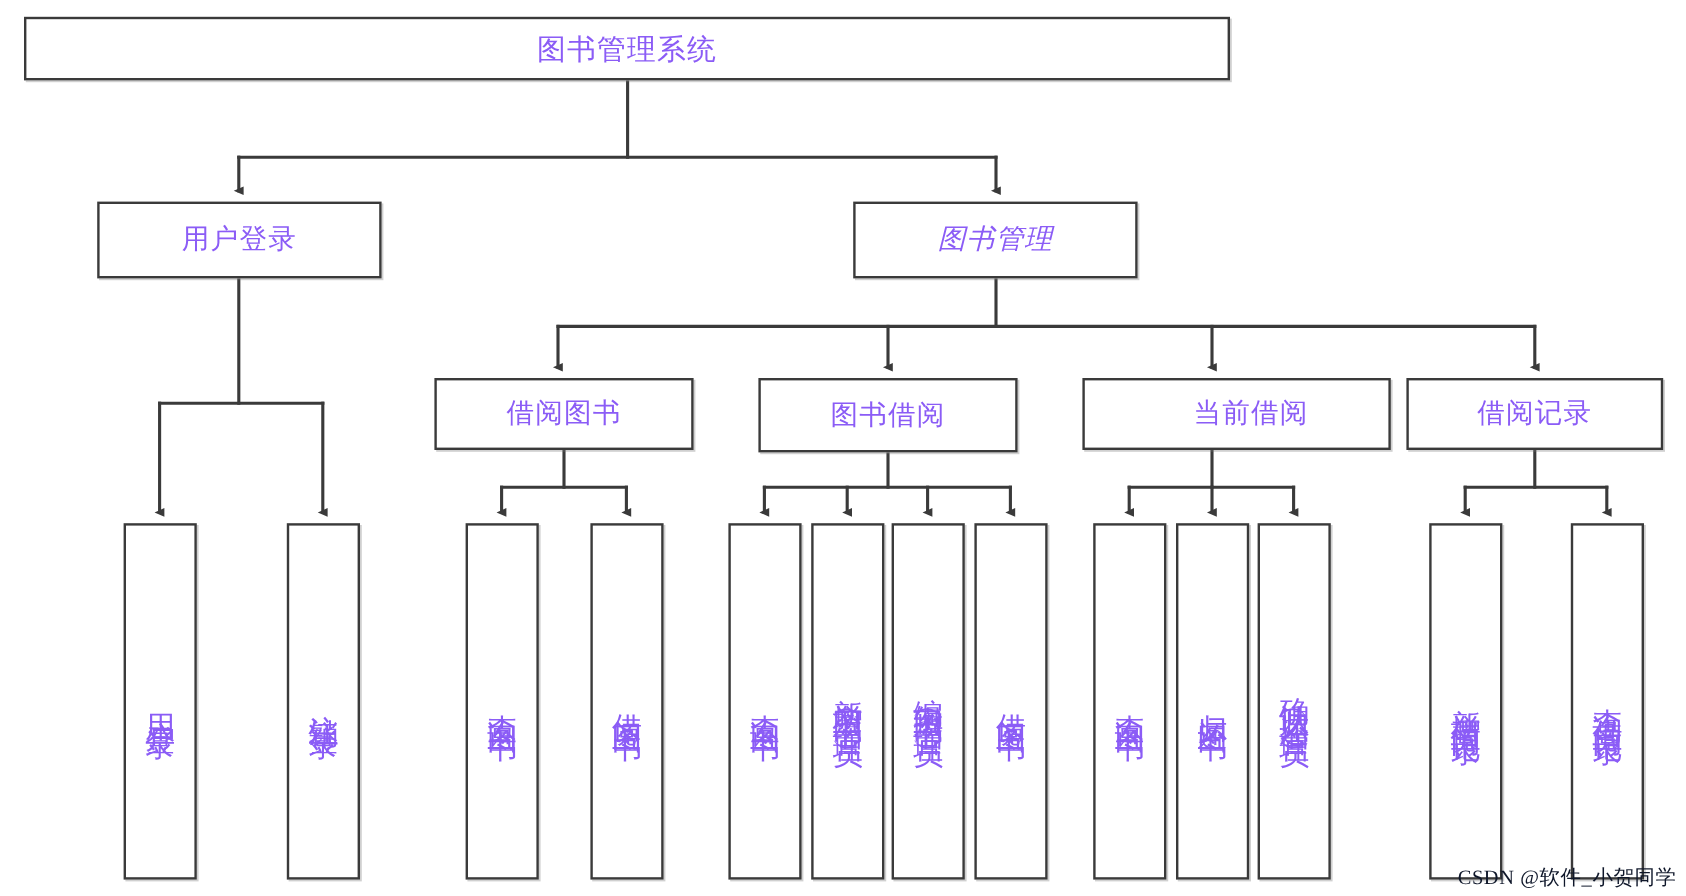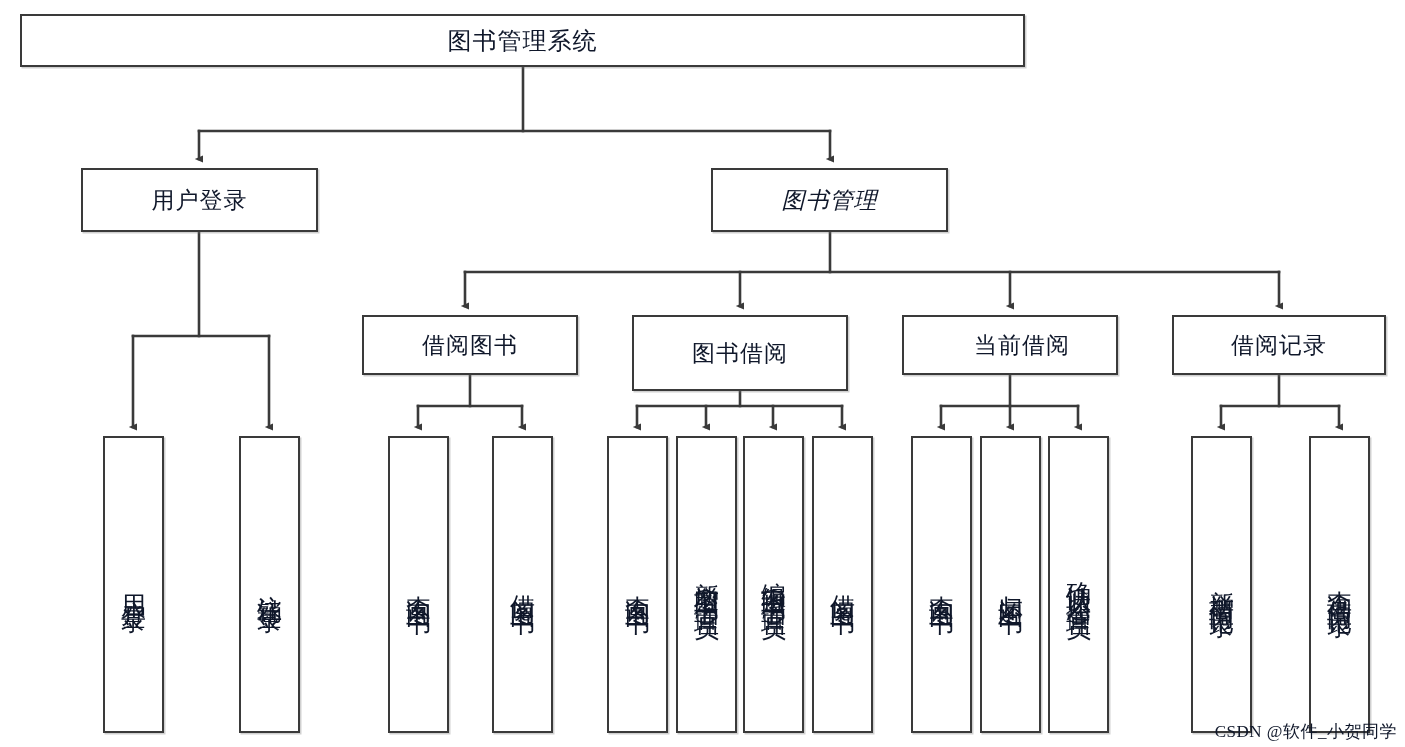--- a/index.html
+++ b/index.html
@@ -27,21 +27,21 @@
     position: absolute;
     box-sizing: border-box;
     border: 2.5px solid #3a3a3a;
     background: #ffffff;
     display: flex;
     align-items: center;
     justify-content: center;
     box-shadow: 1.5px 1.5px 0 0 rgba(120,120,120,0.35);
   }
   .node .label {
-    color: #0f172a;
+    color: #8b5cf6;
     letter-spacing: 1px;
     line-height: 1.25;
     text-align: center;
     white-space: nowrap;
   }
   .node.horiz .label {
     font-size: 23px;
   }
   .node.root .label {
     font-size: 24px;
@@ -131,24 +131,24 @@
   <div class="node horiz" style="left:81px; top:168px; width:237px; height:64px;">
     <span class="label">用户登录</span>
   </div>
   <div class="node horiz" style="left:711px; top:168px; width:237px; height:64px;font-style:italic;">
     <span class="label">图书管理</span>
   </div>
 
   <div class="node horiz" style="left:362px; top:315px; width:216px; height:60px;">
     <span class="label">借阅图书</span>
   </div>
-  <div class="node horiz" style="left:632px; top:315px; width:216px; height:76px;">
+  <div class="node horiz" style="left:632px; top:315px; width:216px; height:62px;">
     <span class="label">图书借阅</span>
   </div>
-  <div class="node horiz" style="left:902px; top:315px; width:216px; height:60px;padding-left:24px;">
+  <div class="node horiz" style="left:902px; top:315px; width:257px; height:60px;padding-left:24px;">
     <span class="label">当前借阅</span>
   </div>
   <div class="node horiz" style="left:1172px; top:315px; width:214px; height:60px;">
     <span class="label">借阅记录</span>
   </div>
 
   <div class="node leaf" style="left:103px; top:436px; width:61px; height:297px;">
     <span class="label">用户登录</span>
   </div>
   <div class="node leaf" style="left:239px; top:436px; width:61px; height:297px;">

